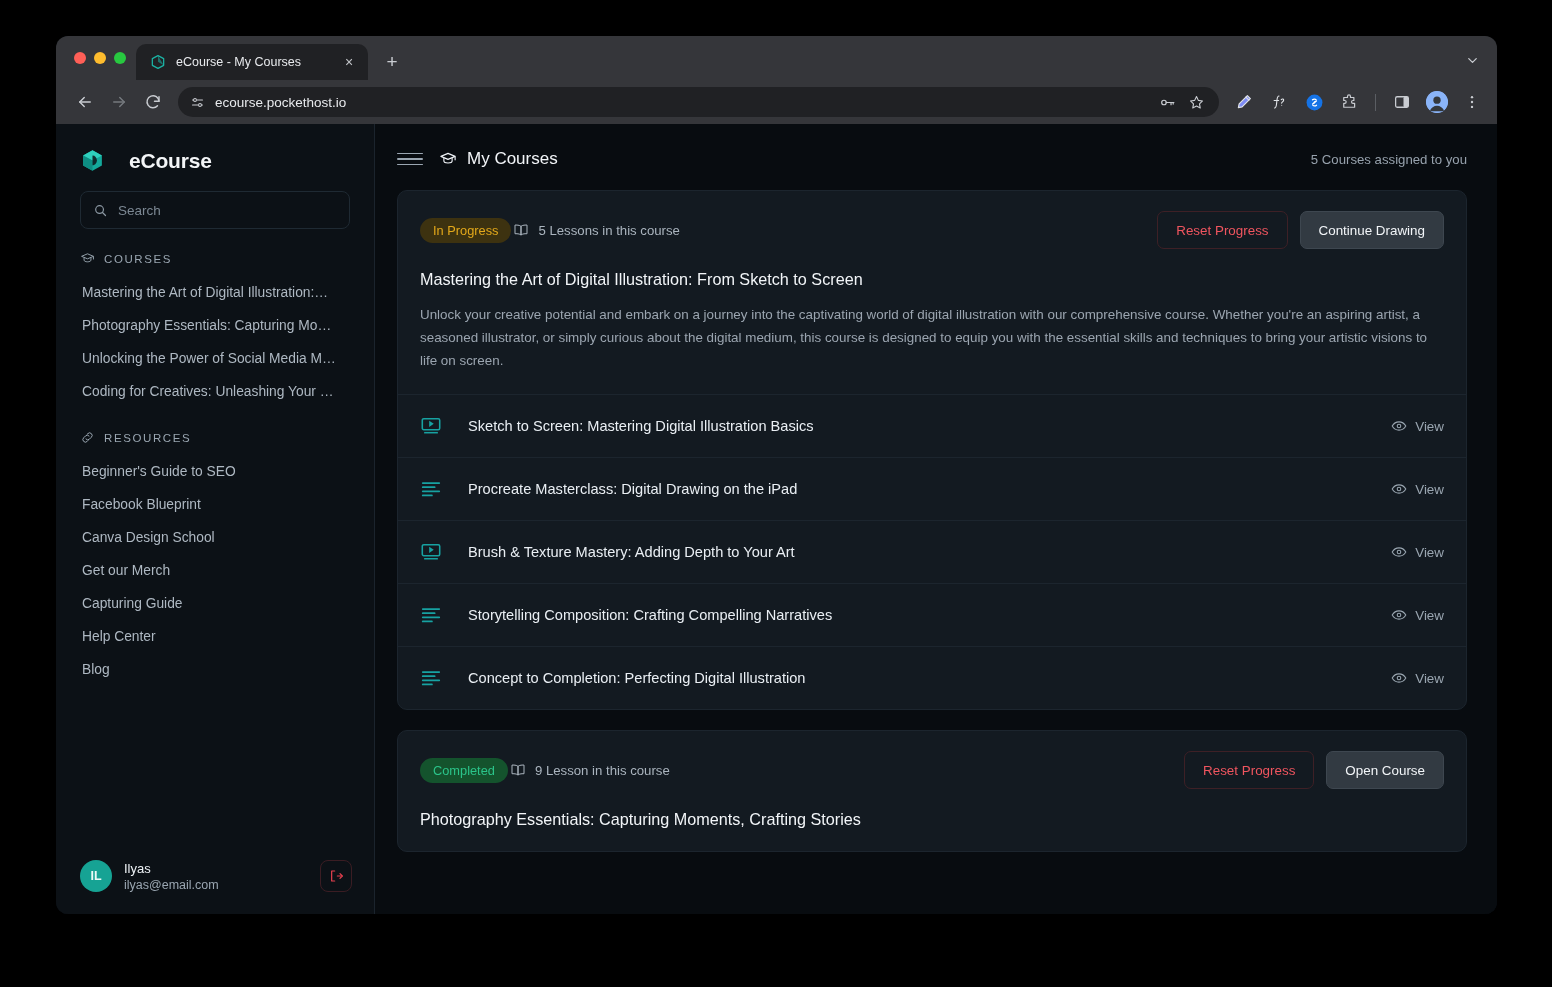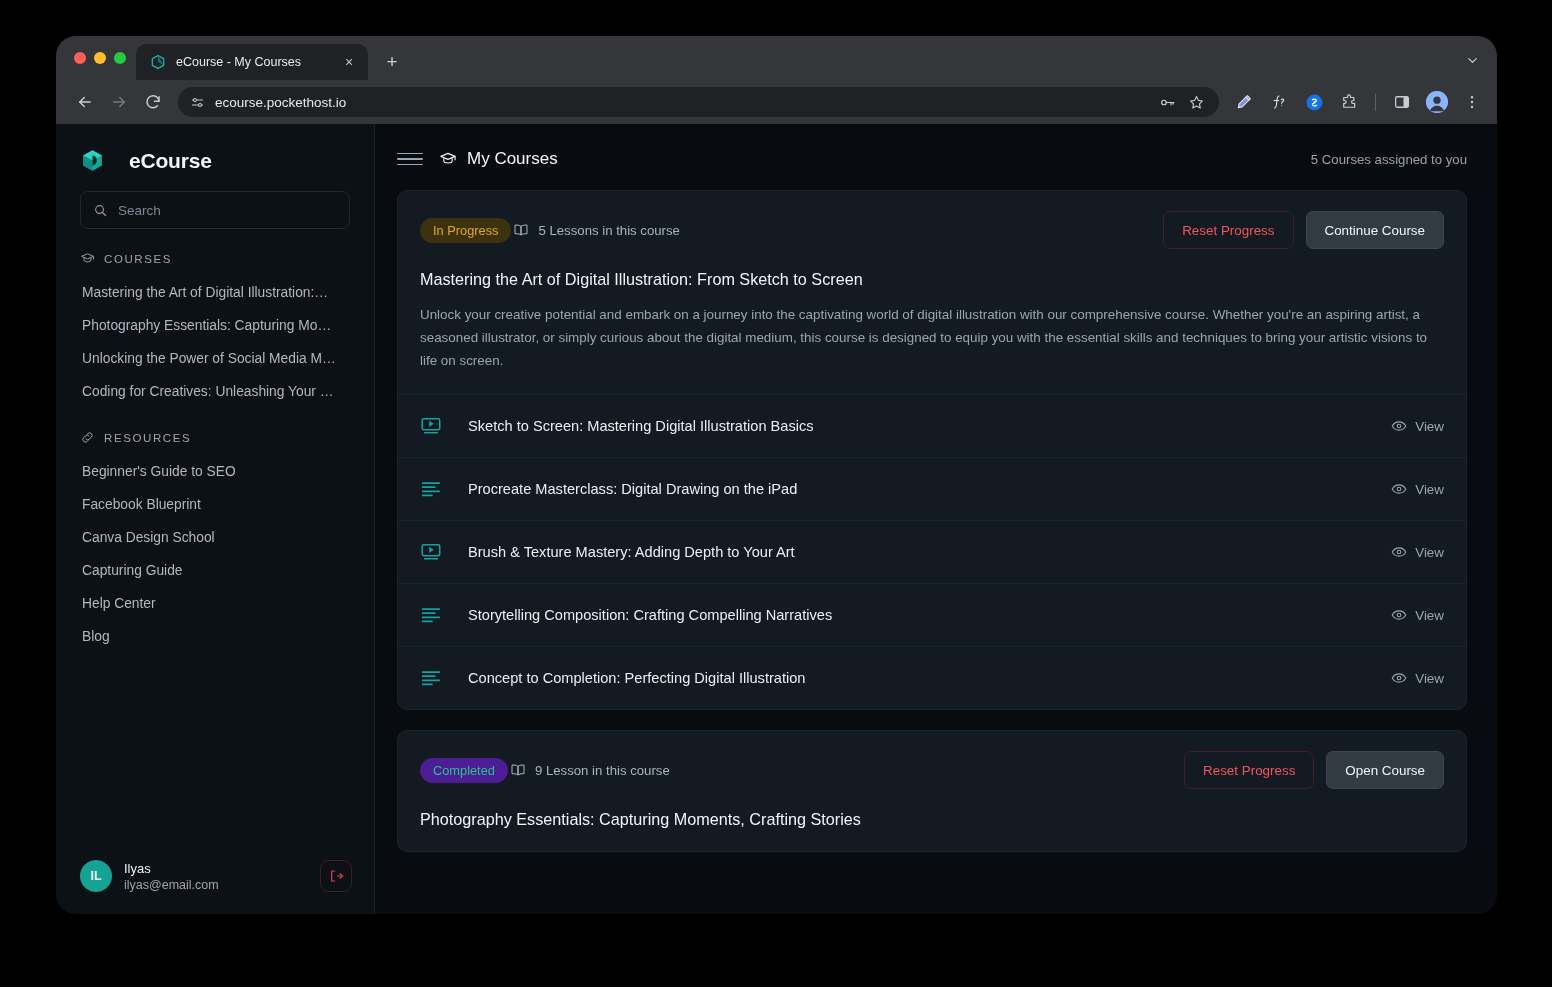--- a/index.html
+++ b/index.html
@@ -8,21 +8,21 @@
     background: #000000;
     font-family: "Liberation Sans", sans-serif;
     overflow: hidden;
   }
 
   
   .browser-window {
     position: absolute;
     left: 56px; top: 36px;
     width: 1441px; height: 878px;
-    border-radius: 20px;
+    border-radius: 12px;
     overflow: hidden;
     background: #0a0e13;
     box-shadow: 0 18px 60px rgba(0,0,0,0.85);
   }
 
   
   .tabstrip {
     height: 44px;
     background: #35363a;
     display: flex;
@@ -221,21 +221,21 @@
     margin-bottom: 20px;
     overflow: hidden;
   }
   .card-top { padding: 20px 22px 22px 22px; }
   .card-top-row { display: flex; align-items: center; gap: 2px; }
   .badge {
     padding: 5px 13px; border-radius: 14px;
     font-size: 12.8px; font-weight: 500;
   }
   .badge.inprogress { background: #3d3210; color: #e3a81a; }
-  .badge.completed { background: #4c1d95; color: #2bc48a; }
+  .badge.completed { background: #14532d; color: #2bc48a; }
   .lessons-count {
     display: flex; align-items: center; gap: 9px;
     color: #aab4be; font-size: 13.2px;
   }
   .card-actions { margin-left: auto; display: flex; align-items: center; gap: 12px; }
   .btn {
     height: 38px; padding: 0 18px;
     border-radius: 7px; font-size: 13.4px;
     display: flex; align-items: center; justify-content: center;
     font-family: inherit; border: 1px solid transparent;
@@ -450,20 +450,21 @@
               <path d="M9.5 14.5a4 4 0 0 0 5.7 0l3-3a4 4 0 1 0-5.7-5.7l-1.3 1.3"></path>
               <path d="M14.5 9.5a4 4 0 0 0-5.7 0l-3 3a4 4 0 1 0 5.7 5.7l1.3-1.3"></path>
             </svg>
         </span>
         <span>RESOURCES</span>
       </div>
       <nav class="nav-list">
         <div class="nav-item">Beginner's Guide to SEO</div>
         <div class="nav-item">Facebook Blueprint</div>
         <div class="nav-item">Canva Design School</div>
+        <div class="nav-item">Get our Merch</div>
         <div class="nav-item">Capturing Guide</div>
         <div class="nav-item">Help Center</div>
         <div class="nav-item">Blog</div>
       </nav>
 
       <div class="user-card">
         <div class="avatar-initials">IL</div>
         <div class="user-meta">
           <span class="user-name">Ilyas</span>
           <span class="user-email">ilyas@email.com</span>
@@ -511,21 +512,21 @@
                   <svg viewBox="0 0 24 24" width="16" height="16" fill="none" stroke="#aab4be" stroke-width="1.5" stroke-linejoin="round">
                       <path d="M12 6.5C10.5 5.2 8.3 4.6 6 4.6H3v13h3c2.3 0 4.5.6 6 1.9"></path>
                       <path d="M12 6.5c1.5-1.3 3.7-1.9 6-1.9h3v13h-3c-2.3 0-4.5.6-6 1.9z"></path>
                       <path d="M12 6.5v13"></path>
                     </svg>
                 </span>
                 <span>5 Lessons in this course</span>
               </span>
               <div class="card-actions">
                 <button class="btn btn-danger">Reset Progress</button>
-                <button class="btn btn-neutral">Continue Course</button>
+                <button class="btn btn-neutral">Continue Drawing</button>
               </div>
             </div>
             <h2 class="card-course-title">Mastering the Art of Digital Illustration: From Sketch to Screen</h2>
             <p class="card-course-desc">Unlock your creative potential and embark on a journey into the captivating world of digital illustration with our comprehensive course. Whether you're an aspiring artist, a seasoned illustrator, or simply curious about the digital medium, this course is designed to equip you with the essential skills and techniques to bring your artistic visions to life on screen.</p>
           </div>
 
           <div class="lesson-row">
             <span class="lesson-icon">
               <svg viewBox="0 0 24 24" width="22" height="22" fill="none" stroke="#17a2a2" stroke-width="1.7" stroke-linejoin="round">
                   <rect x="2.5" y="4" width="19" height="12" rx="1.6"></rect>

